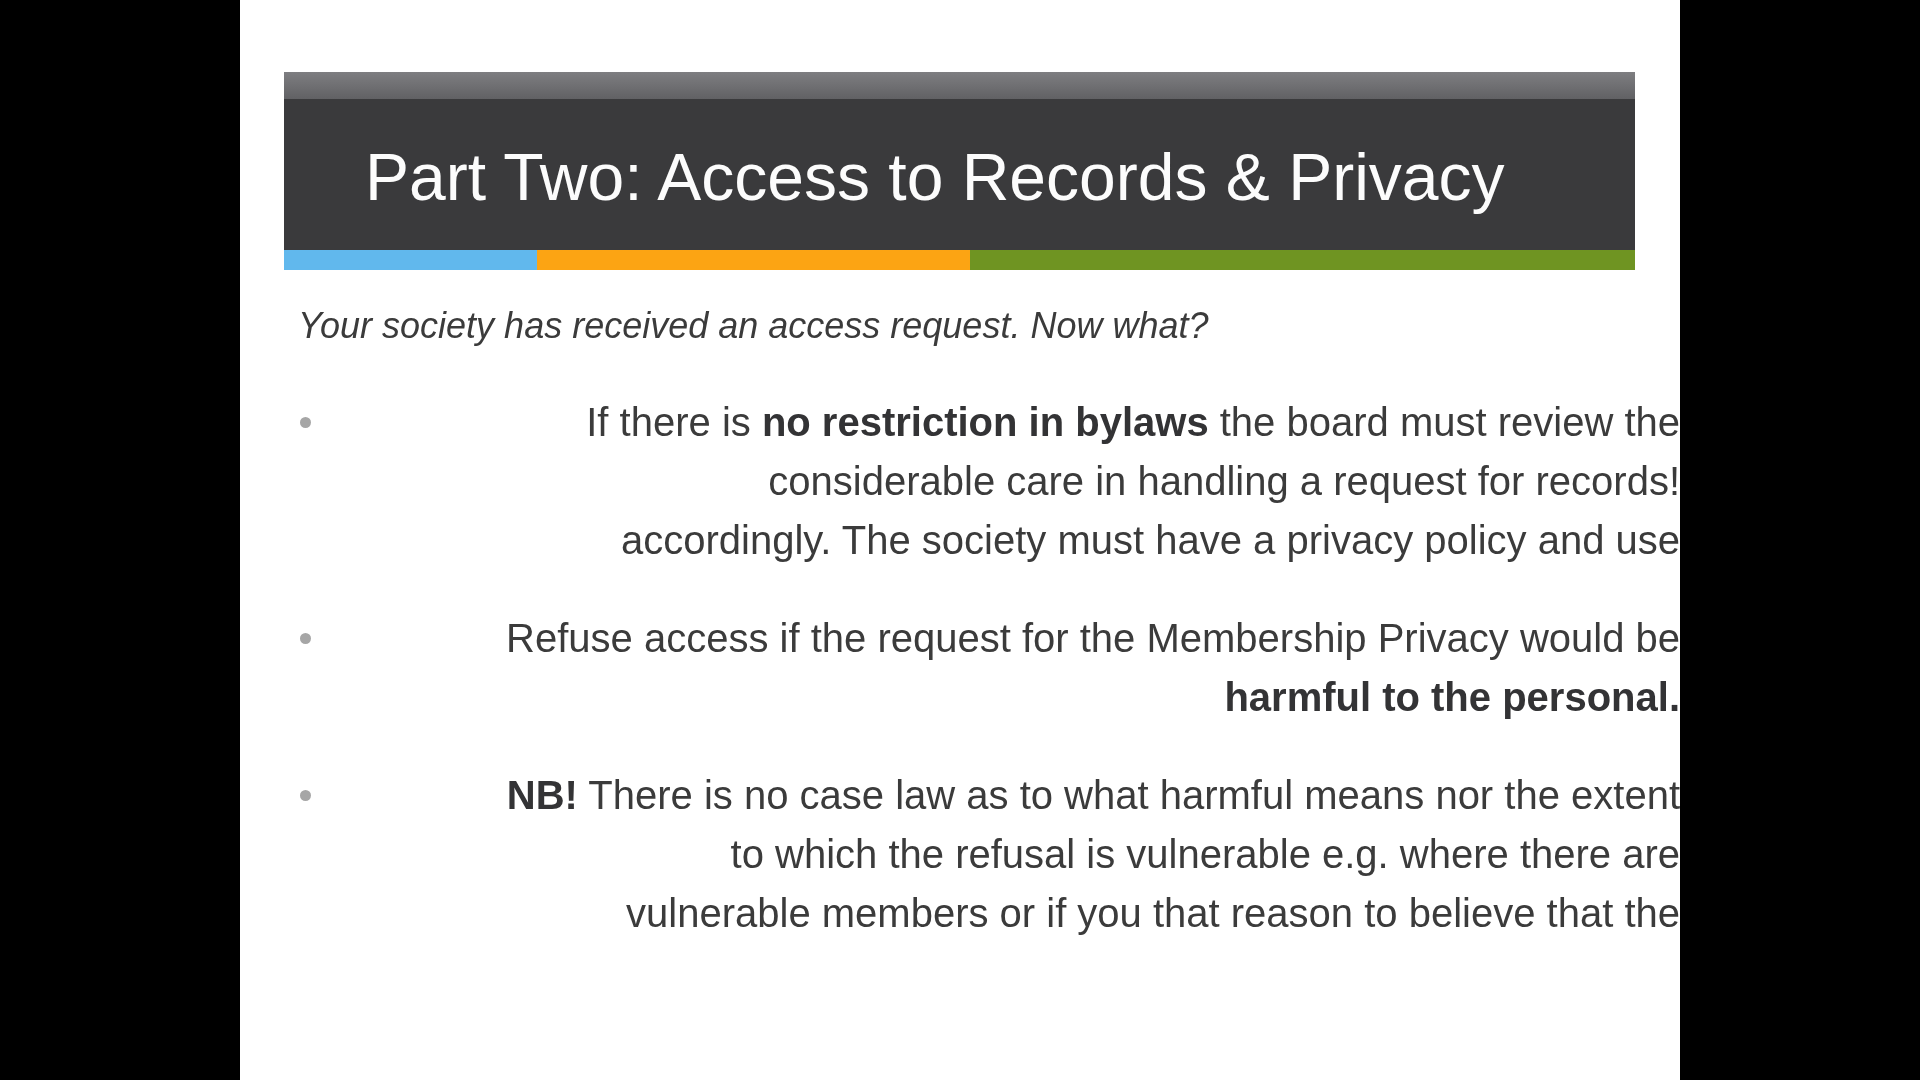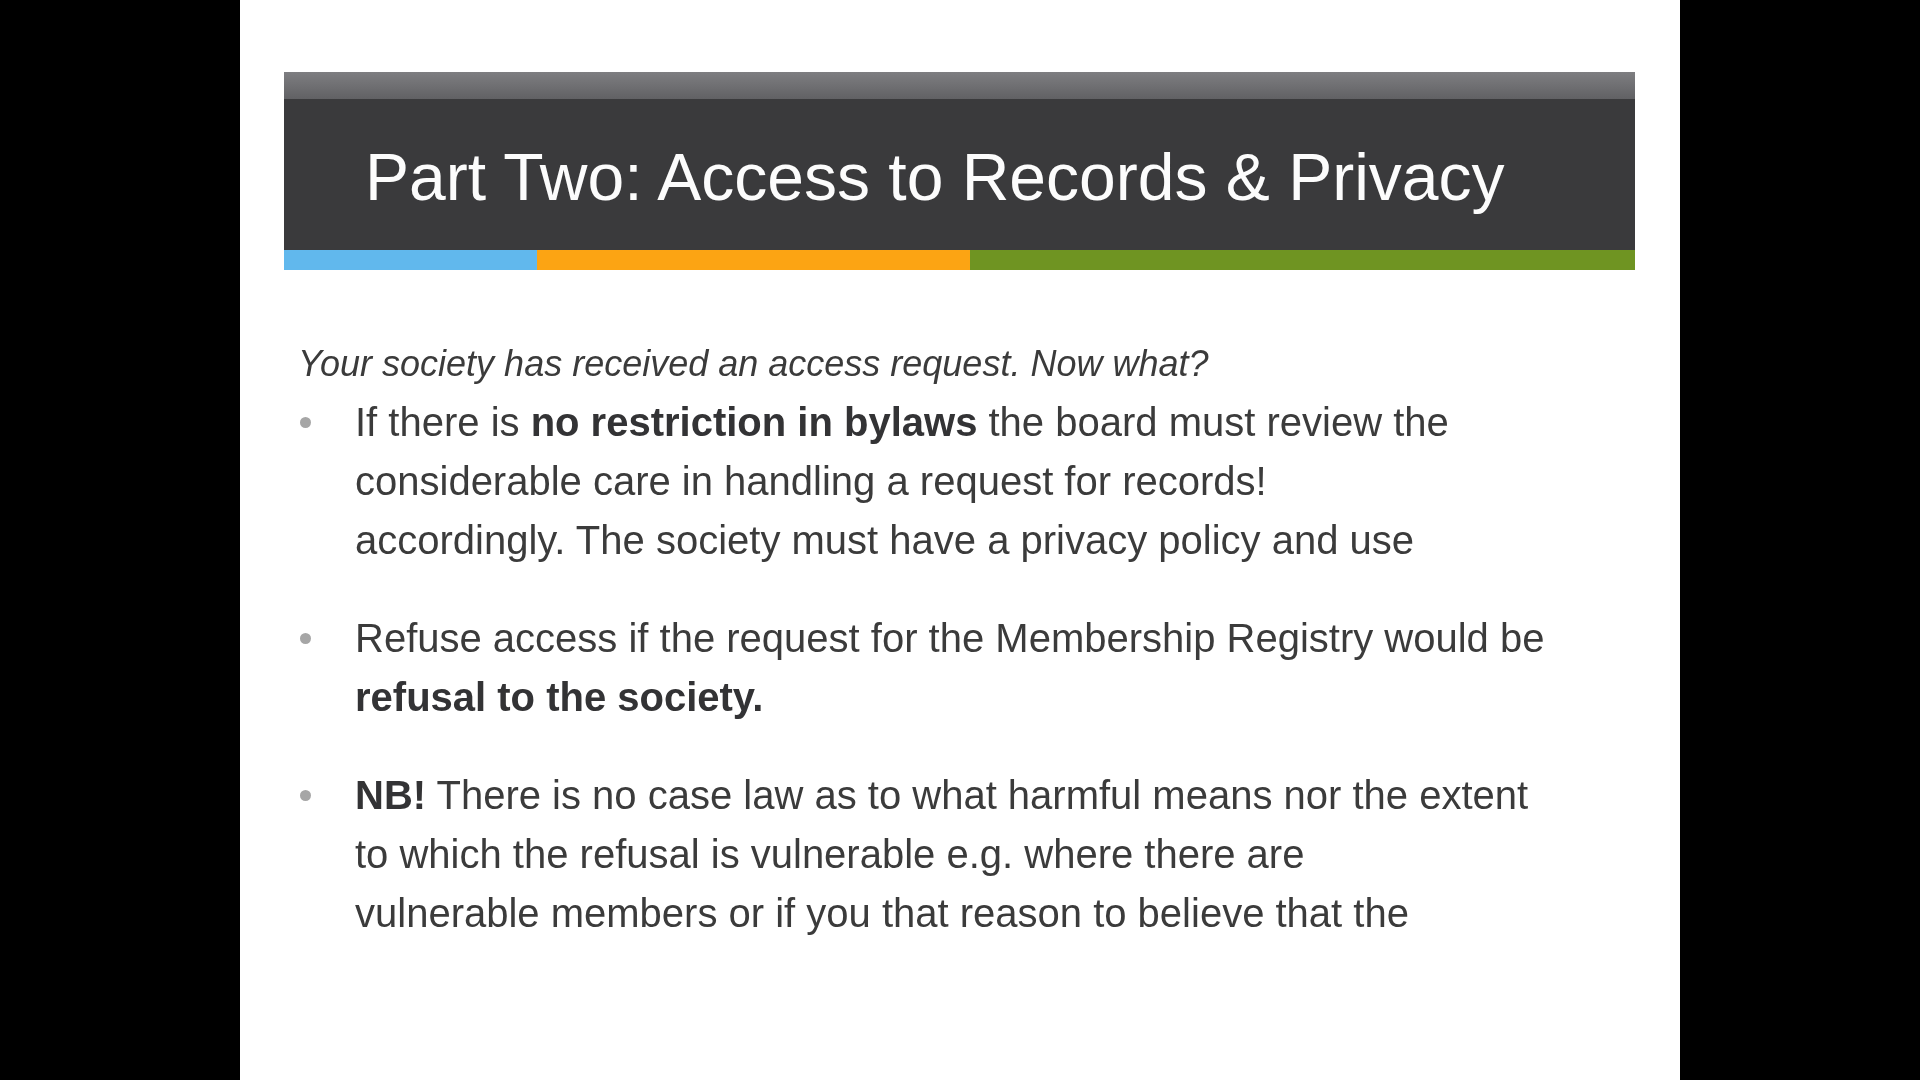--- a/index.html
+++ b/index.html
@@ -68,21 +68,21 @@
     line-height: 59px;
   }
   .bullet { position: relative; padding-left: 115px; margin-bottom: 39px; }
   .dot {
     position: absolute;
     left: 60px; top: 24px;
     width: 11px; height: 11px;
     border-radius: 50%;
     background: #a6a6a6;
   }
-  .line { white-space: pre; }
+  .line { white-space: pre; text-align: right; }
   .line b { font-weight: 700; color: #333335; }
 </style>
 </head>
 <body>
 
 <div class="screen">
 
   <div class="letterbox left"></div>
 
   <div class="slide">
@@ -92,35 +92,35 @@
       <div class="header-main" style="background-color: rgb(58, 58, 60);">
         <h1 class="slide-title" style="color: rgb(252, 252, 252);">Part Two: Access to Records &amp; Privacy</h1>
       </div>
       <div class="stripe">
         <span class="seg blue" style="background-color: rgb(97, 184, 237);"></span>
         <span class="seg orange" style="background-color: rgb(252, 164, 19);"></span>
         <span class="seg green" style="background-color: rgb(111, 148, 34);"></span>
       </div>
     </div>
 
-    <div class="intro" style="color: rgb(59, 59, 59); margin-top: 38px;">Your society has received an access request. Now what?</div>
+    <div class="intro" style="color: rgb(59, 59, 59);">Your society has received an access request. Now what?</div>
 
     <div class="bullets" style="color: rgb(59, 59, 59);">
 
       <div class="bullet">
         <span class="dot" style="background-color: rgb(166, 166, 166);"></span>
         <div class="line"><span>If there is </span><b>no restriction in bylaws</b><span> the board must review the</span></div>
         <div class="line"><span>considerable care in handling a request for records!</span></div>
         <div class="line"><span>accordingly. The society must have a privacy policy and use</span></div>
       </div>
 
       <div class="bullet">
         <span class="dot" style="background-color: rgb(166, 166, 166);"></span>
-        <div class="line"><span>Refuse access if the request for the Membership Registry would be</span></div>
-        <div class="line"><b>refusal to the society.</b></div>
+        <div class="line"><span>Refuse access if the request for the Membership Privacy would be</span></div>
+        <div class="line"><b>harmful to the personal.</b></div>
       </div>
 
       <div class="bullet">
         <span class="dot" style="background-color: rgb(166, 166, 166);"></span>
         <div class="line"><b>NB!</b><span> There is no case law as to what harmful means nor the extent</span></div>
         <div class="line"><span>to which the refusal is vulnerable e.g. where there are</span></div>
         <div class="line"><span>vulnerable members or if you that reason to believe that the</span></div>
       </div>
 
     </div>

